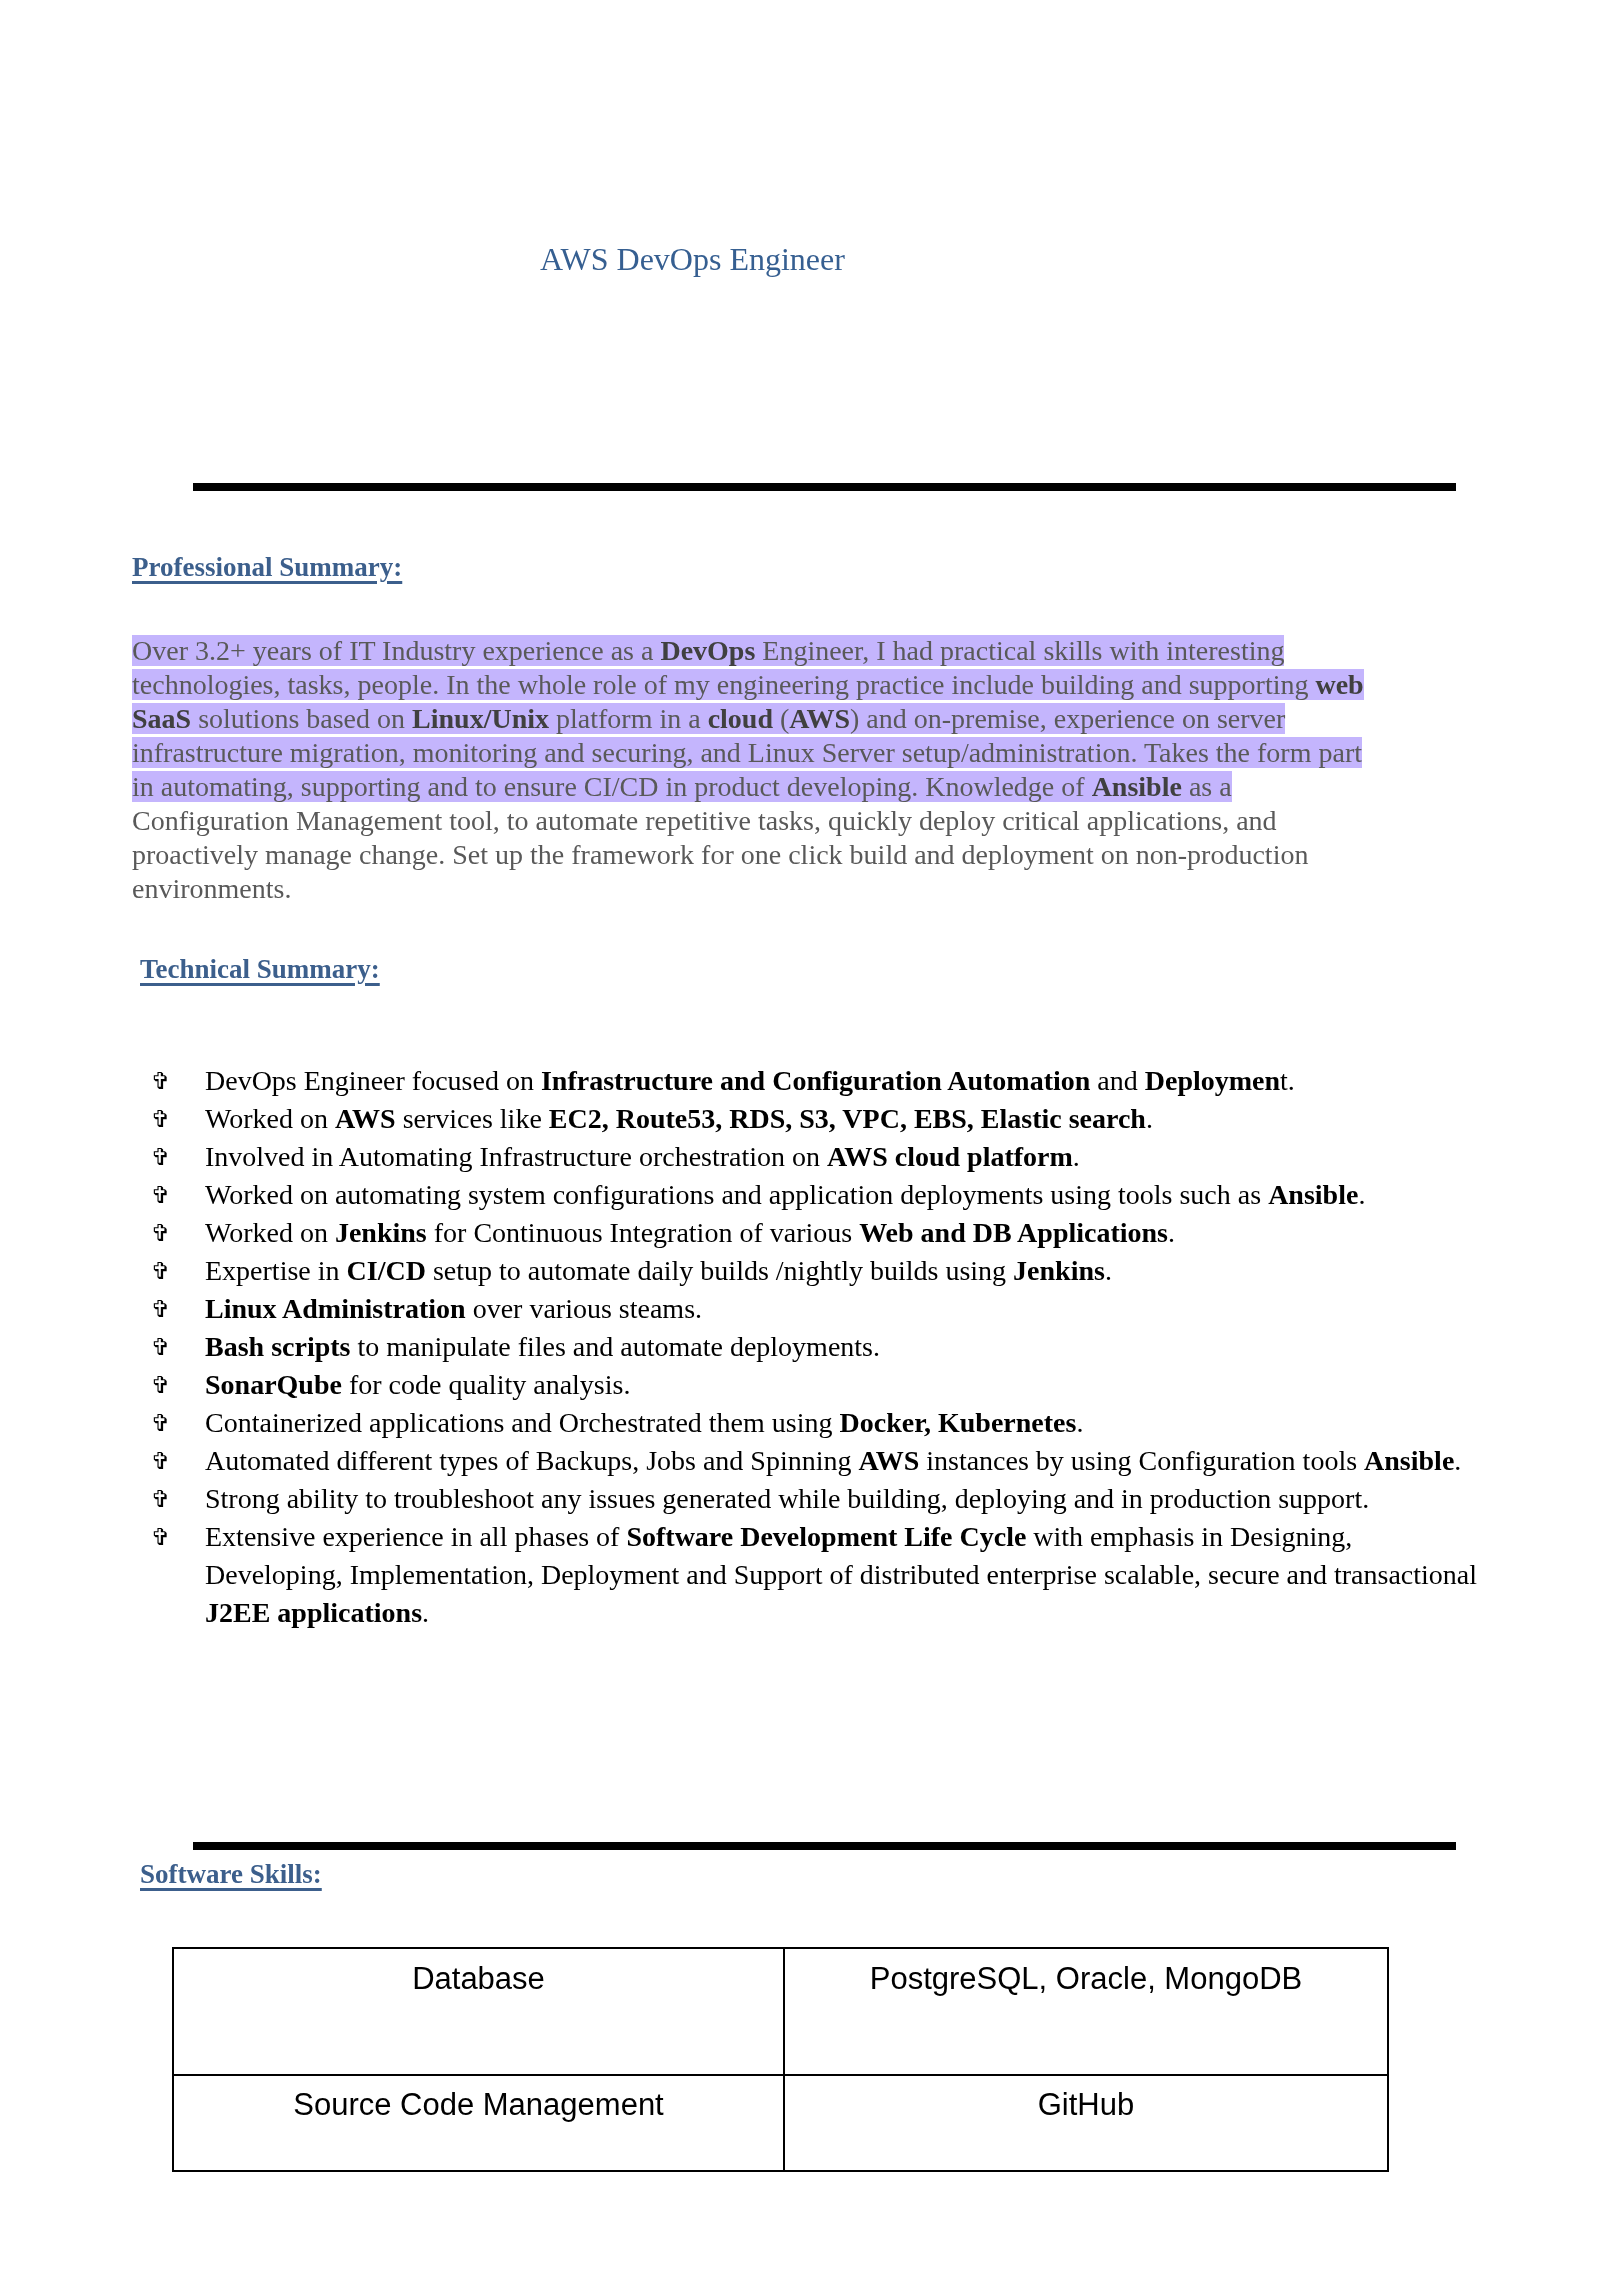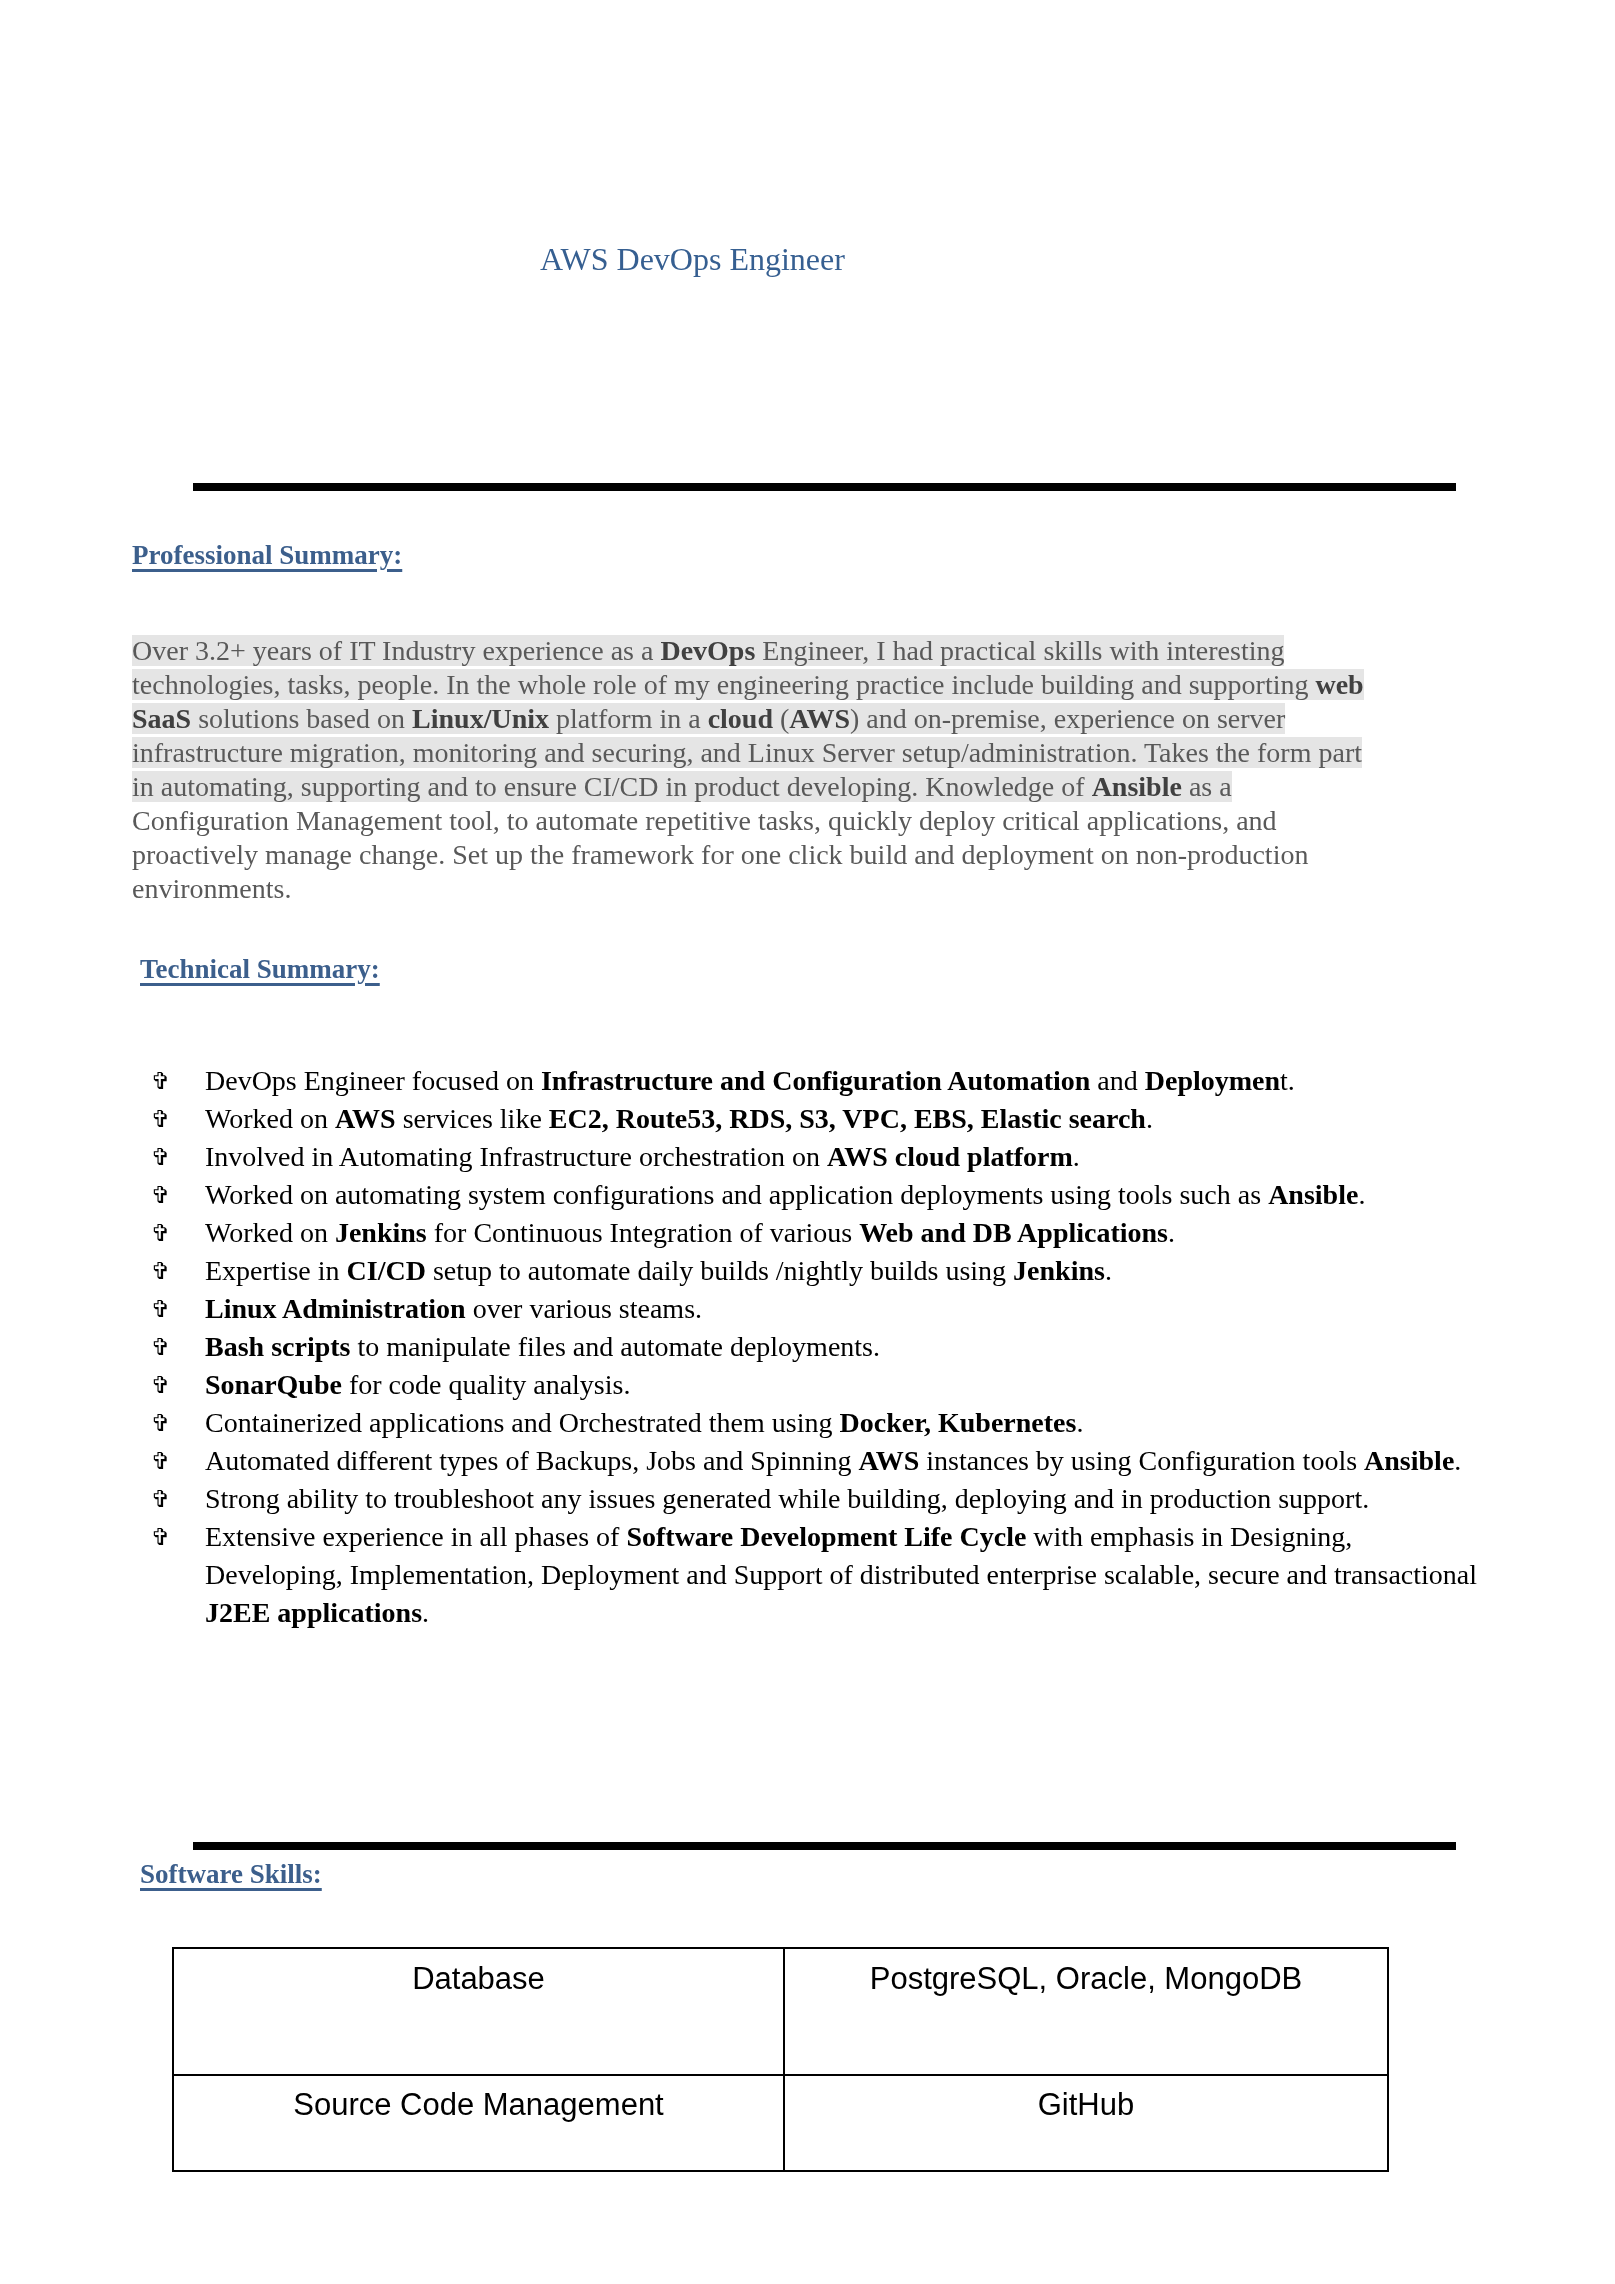--- a/index.html
+++ b/index.html
@@ -1,40 +1,40 @@
 <!DOCTYPE html>
 <html><head>
   <meta charset="utf-8">
   <style>
     html, body { margin: 0; padding: 0; background: #ffffff; }
     body { width: 1616px; height: 2284px; position: relative; overflow: hidden; font-family: "Liberation Serif", serif; color: #000; }
     .title { position: absolute; left: 540px; top: 241px; font-size: 32px; font-weight: normal; color: #365f91; }
     .rule { position: absolute; background: #000; height: 7.8px; }
     .heading { position: absolute; font-size: 27px; font-weight: bold; color: #3c5f8c; text-decoration: underline; text-decoration-thickness: 2.9px; text-underline-offset: 4.9px; }
     .summary { position: absolute; left: 132px; top: 634px; width: 1346px; font-size: 28px; line-height: 34px; color: #595959; }
-    .summary .hl { background: #e5e5e5; }
+    .summary .hl { background: #c4b5fd; }
     .summary b { color: #404040; }
     .bullets { position: absolute; left: 146px; top: 1062px; width: 1336px; margin: 0; padding: 0; list-style: none; }
     .bullets li { position: relative; padding-left: 59px; font-size: 28px; line-height: 38px; color: #000; }
     .bullets .mark { position: absolute; left: 0; top: 0; width: 29px; text-align: center; font-family: "DejaVu Sans", sans-serif; font-size: 23.4px; font-weight: bold; }
     .skills { position: absolute; left: 172px; top: 1947px; width: 1217px; border-collapse: collapse; font-family: "Liberation Sans", sans-serif; font-size: 31px; }
     .skills td { border: 2.9px solid #000; vertical-align: top; padding: 11.7px 19.5px 0 19.5px; text-align: center; }
     .skills tr.r1 td { height: 113px; }
     .skills tr.r2 td { height: 83px; }
     .skills td.c1 { width: 570px; }
   </style>
 </head>
 <body>
 
 <div>
   <div class="title">AWS DevOps Engineer</div>
 
   <div class="rule" style="left:193px; top:483px; width:1263px;"></div>
 
-  <div class="heading" style="left:132px; top:540px;">Professional Summary:</div>
+  <div class="heading" style="left:132px; top:552px;">Professional Summary:</div>
 
   <div class="summary">
       <div><span class="hl">Over 3.2+ years of IT Industry experience as a <b>DevOps</b> Engineer, I had practical skills with interesting</span></div>
       <div><span class="hl">technologies, tasks, people. In the whole role of my engineering practice include building and supporting <b>web</b></span></div>
       <div><span class="hl"><b>SaaS</b> solutions based on <b>Linux/Unix</b> platform in a <b>cloud</b> (<b>AWS</b>) and on-premise, experience on server</span></div>
       <div><span class="hl">infrastructure migration, monitoring and securing, and Linux Server setup/administration. Takes the form part</span></div>
       <div><span class="hl">in automating, supporting and to ensure CI/CD in product developing. Knowledge of <b>Ansible</b> as a</span></div>
       <div><span>Configuration Management tool, to automate repetitive tasks, quickly deploy critical applications, and</span></div>
       <div><span>proactively manage change. Set up the framework for one click build and deployment on non-production</span></div>
       <div><span>environments.</span></div>

